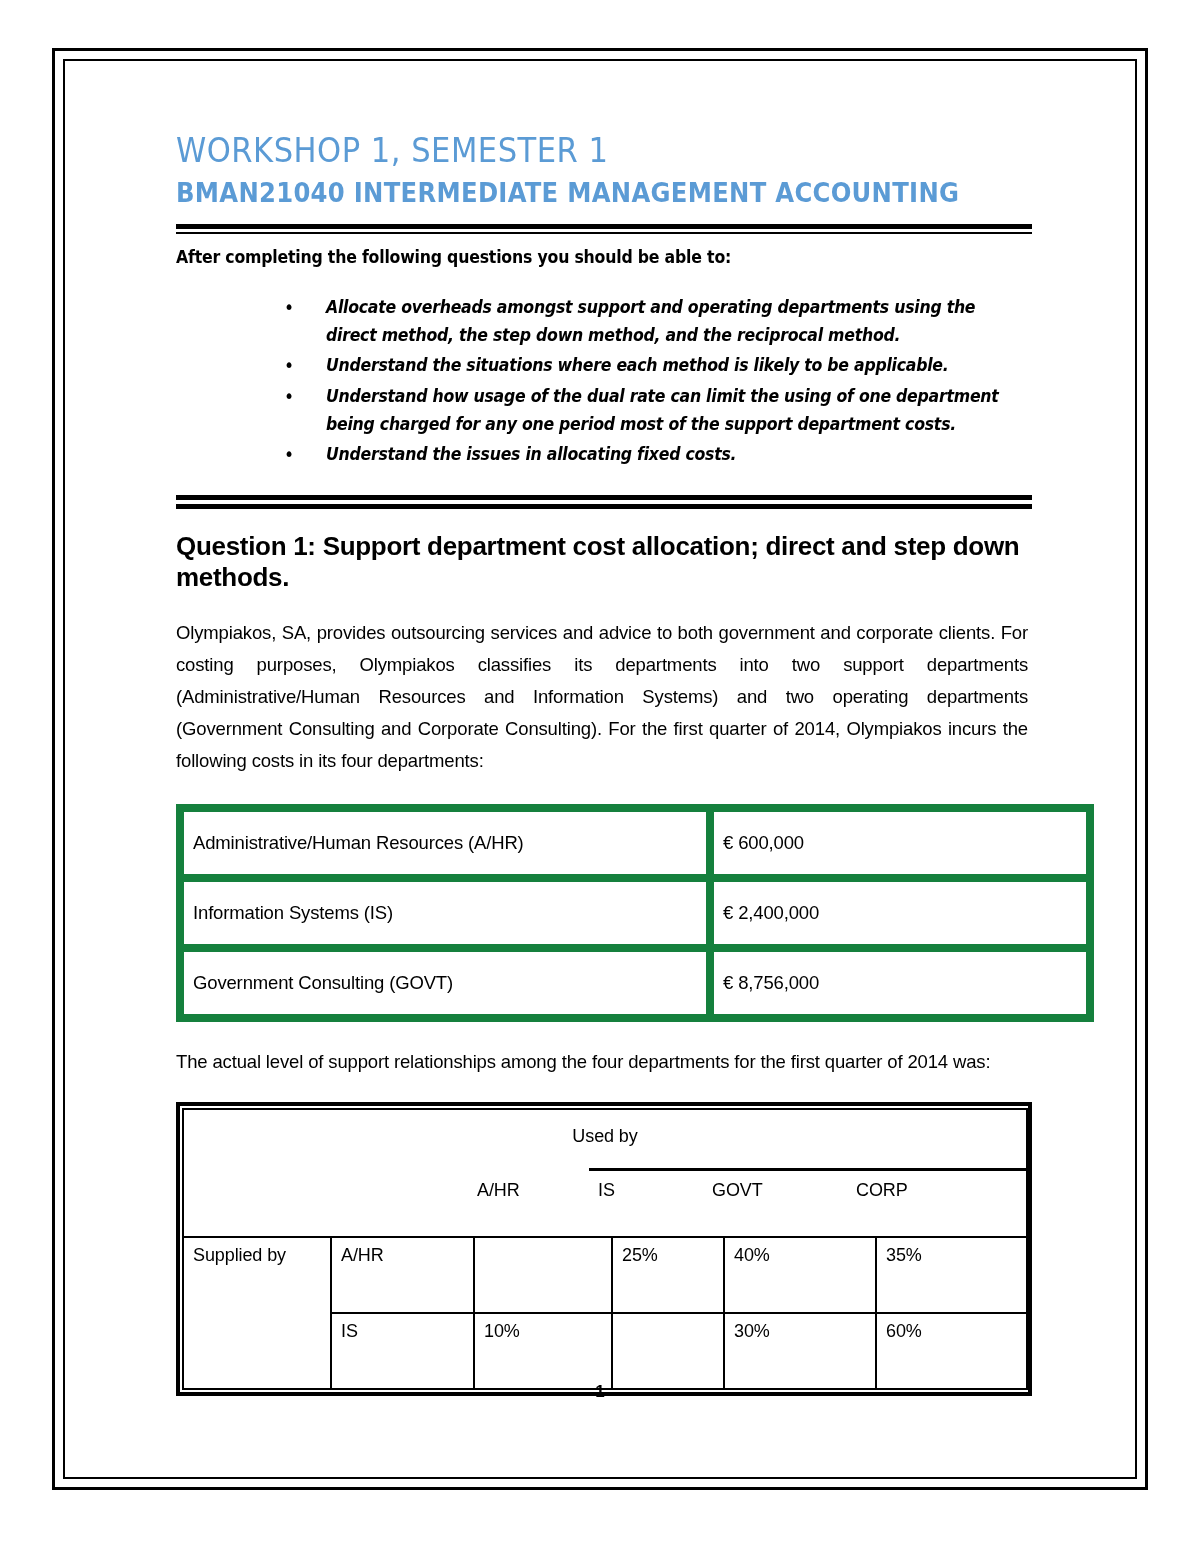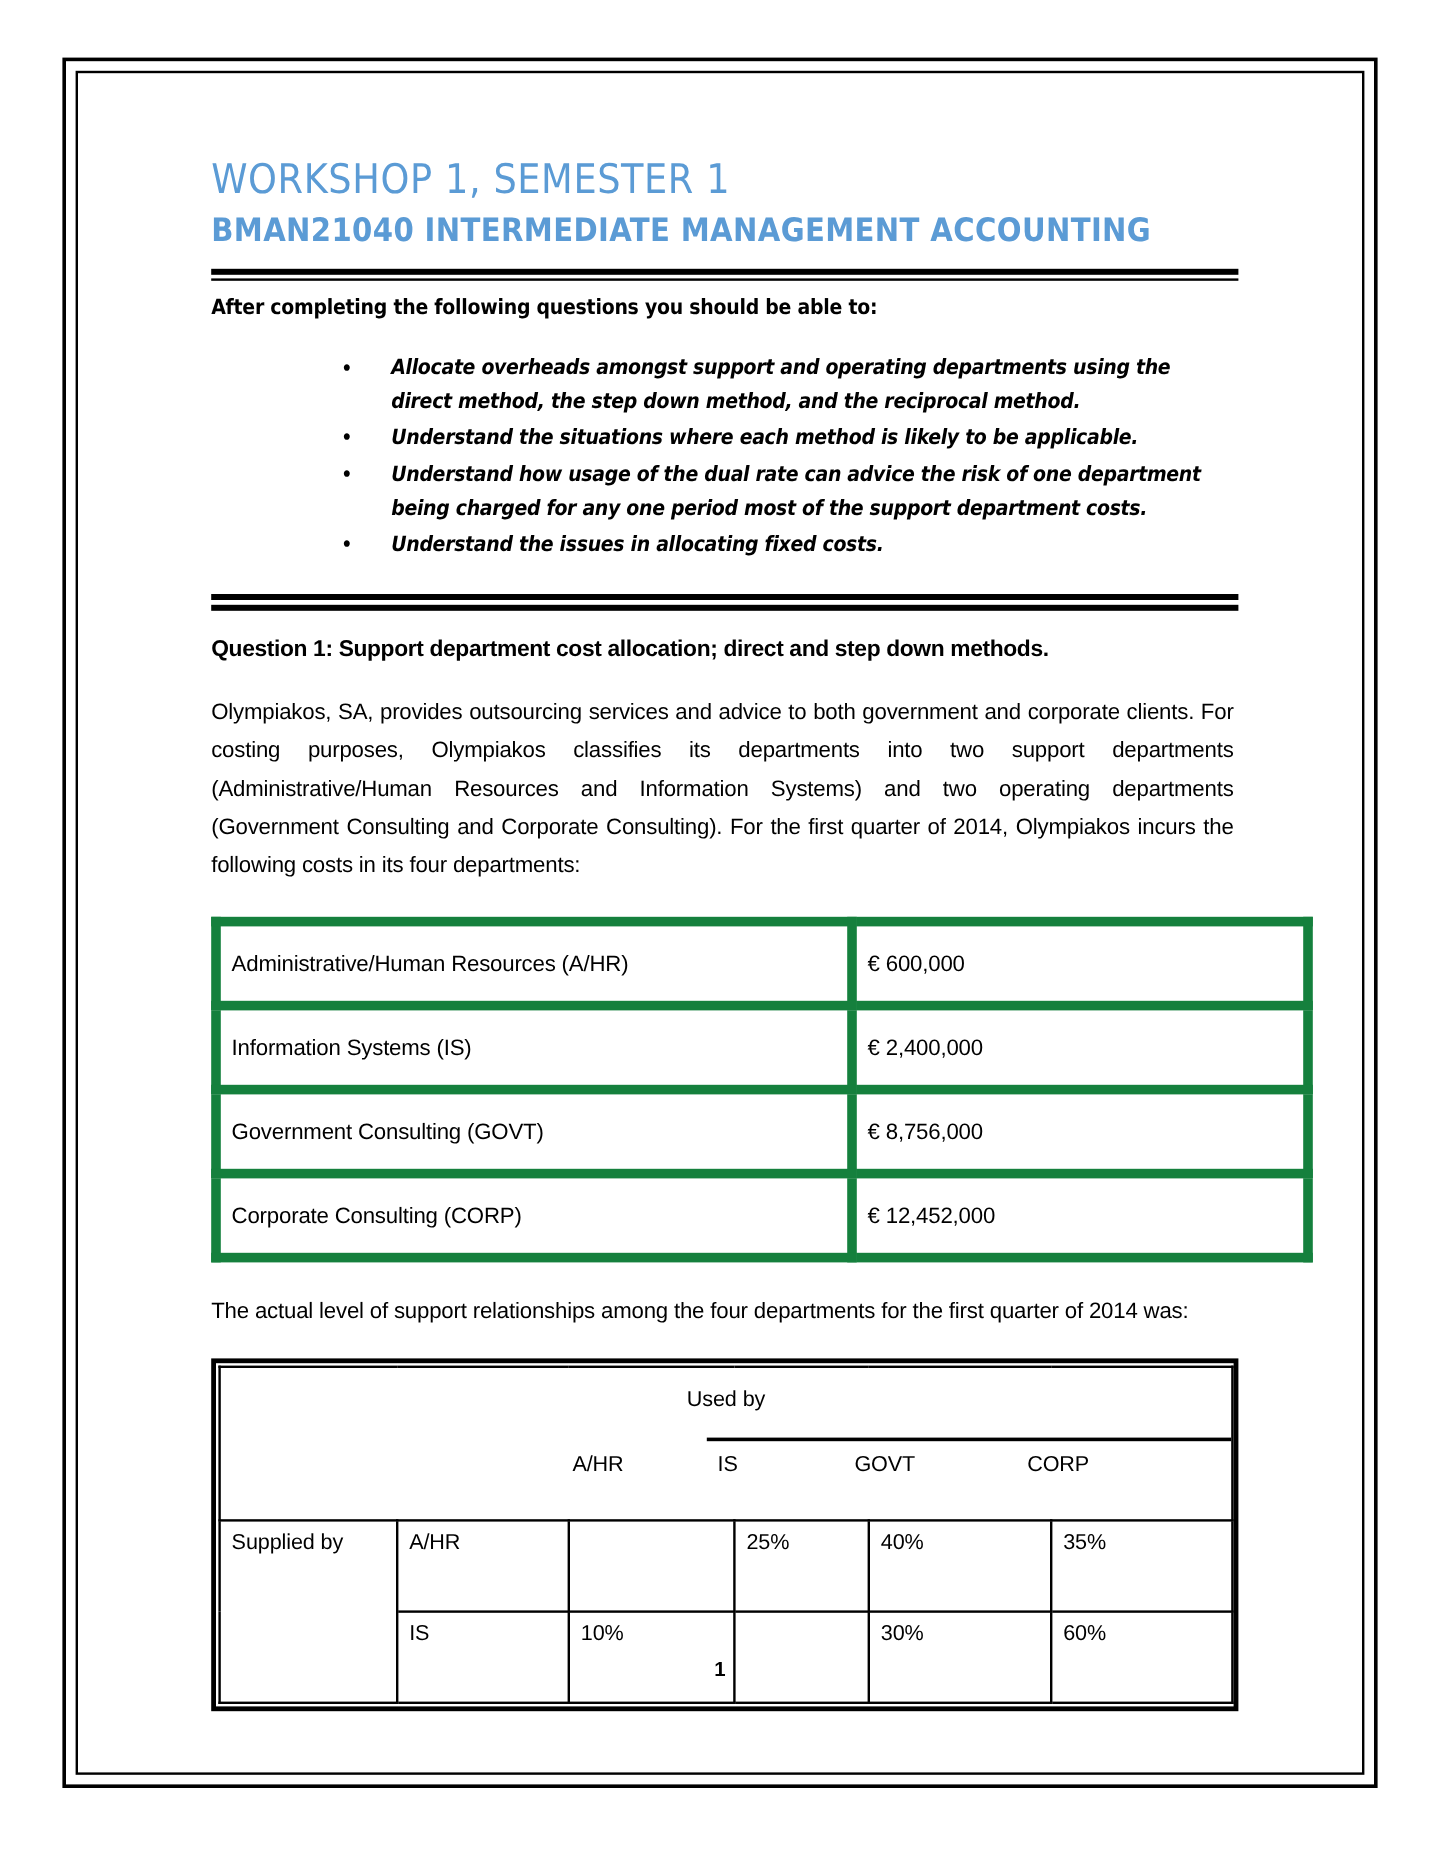--- a/index.html
+++ b/index.html
@@ -126,21 +126,21 @@
     left: 0;
     top: 0;
     font-style: normal;
     font-weight: normal;
     font-size: 19px;
     line-height: 1.5;
   }
 
   
   .q-heading {
-    font-size: 19px;
+    font-size: 26px;
     font-weight: bold;
     letter-spacing: -0.3px;
     margin-bottom: 24px;
   }
   .body-par {
     font-size: 18.5px;
     line-height: 1.74;
     text-align: justify;
     letter-spacing: -0.15px;
     margin: 0;
@@ -279,21 +279,21 @@
     <li>
       <span class="bullet-dot">•</span>
       <span>Allocate overheads amongst support and operating departments using the direct method, the step down method, and the reciprocal method.</span>
     </li>
     <li>
       <span class="bullet-dot">•</span>
       <span>Understand the situations where each method is likely to be applicable.</span>
     </li>
     <li>
       <span class="bullet-dot">•</span>
-      <span>Understand how usage of the dual rate can advice the risk of one department being charged for any one period most of the support department costs.</span>
+      <span>Understand how usage of the dual rate can limit the using of one department being charged for any one period most of the support department costs.</span>
     </li>
     <li>
       <span class="bullet-dot">•</span>
       <span>Understand the issues in allocating fixed costs.</span>
     </li>
   </ul>
 
   <div class="rule-double">
     <div class="bar"></div>
     <div class="space"></div>
@@ -309,24 +309,20 @@
         <td class="col-label">Administrative/Human Resources (A/HR)</td>
         <td class="col-value">€ 600,000</td>
       </tr>
       <tr>
         <td class="col-label">Information Systems (IS)</td>
         <td class="col-value">€ 2,400,000</td>
       </tr>
       <tr>
         <td class="col-label">Government Consulting (GOVT)</td>
         <td class="col-value">€ 8,756,000</td>
-      </tr>
-      <tr>
-        <td class="col-label">Corporate Consulting (CORP)</td>
-        <td class="col-value">€ 12,452,000</td>
       </tr>
     </tbody>
   </table>
 
   <p class="body-par par-after-cost">The actual level of support relationships among the four departments for the first quarter of 2014 was:</p>
 
   <div class="matrix-wrap">
     <table class="matrix-table">
       <colgroup>
         <col class="mx-c1">

